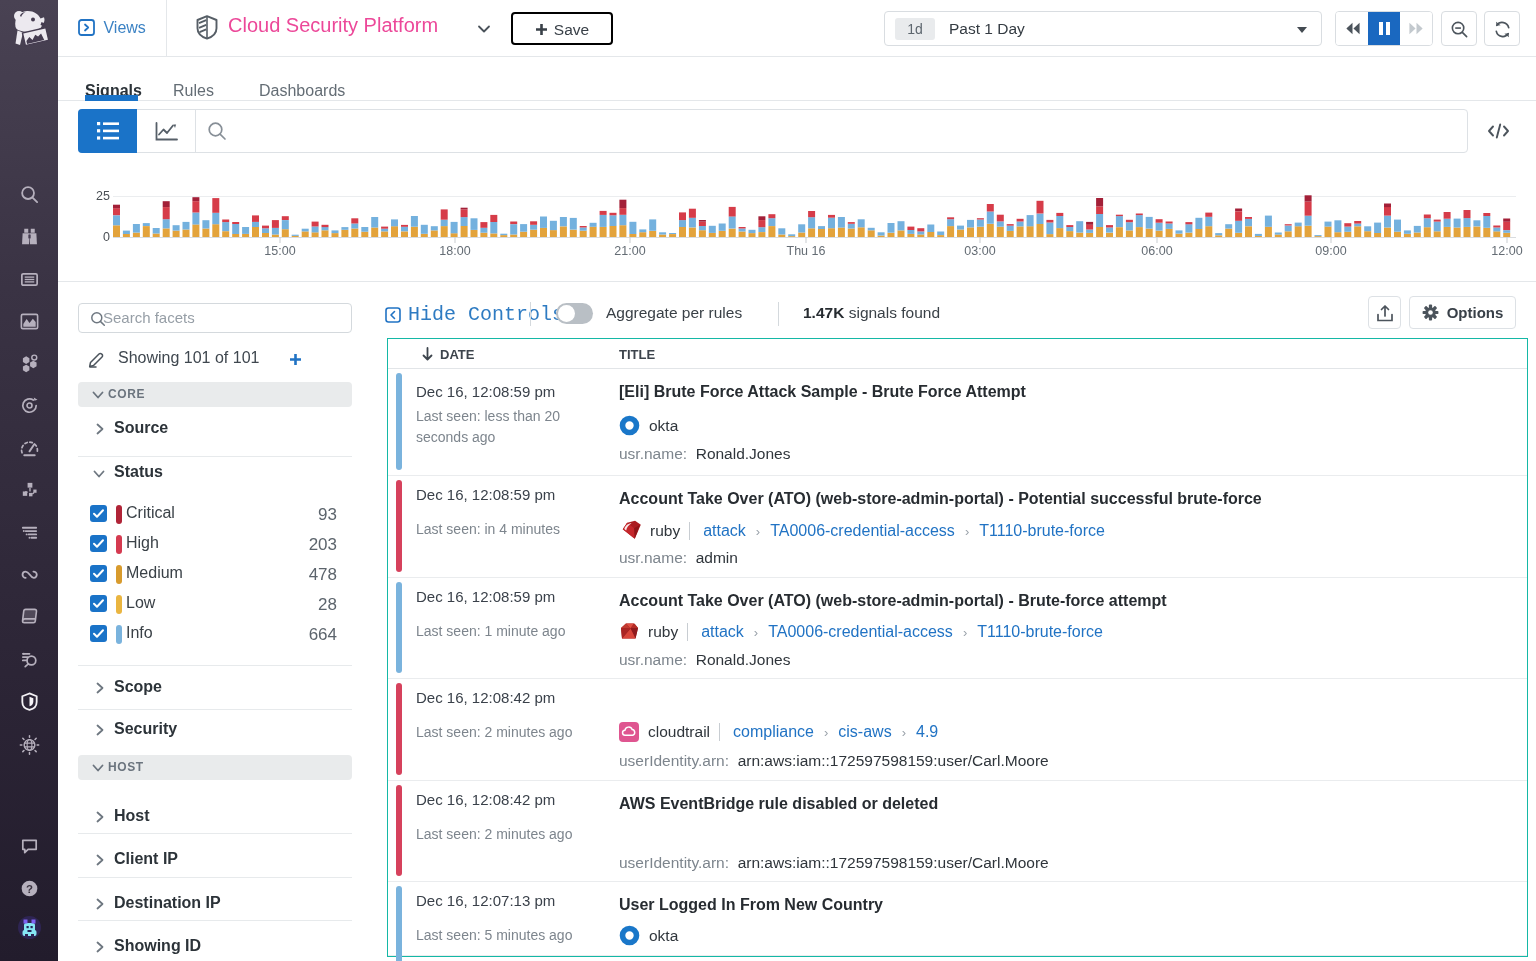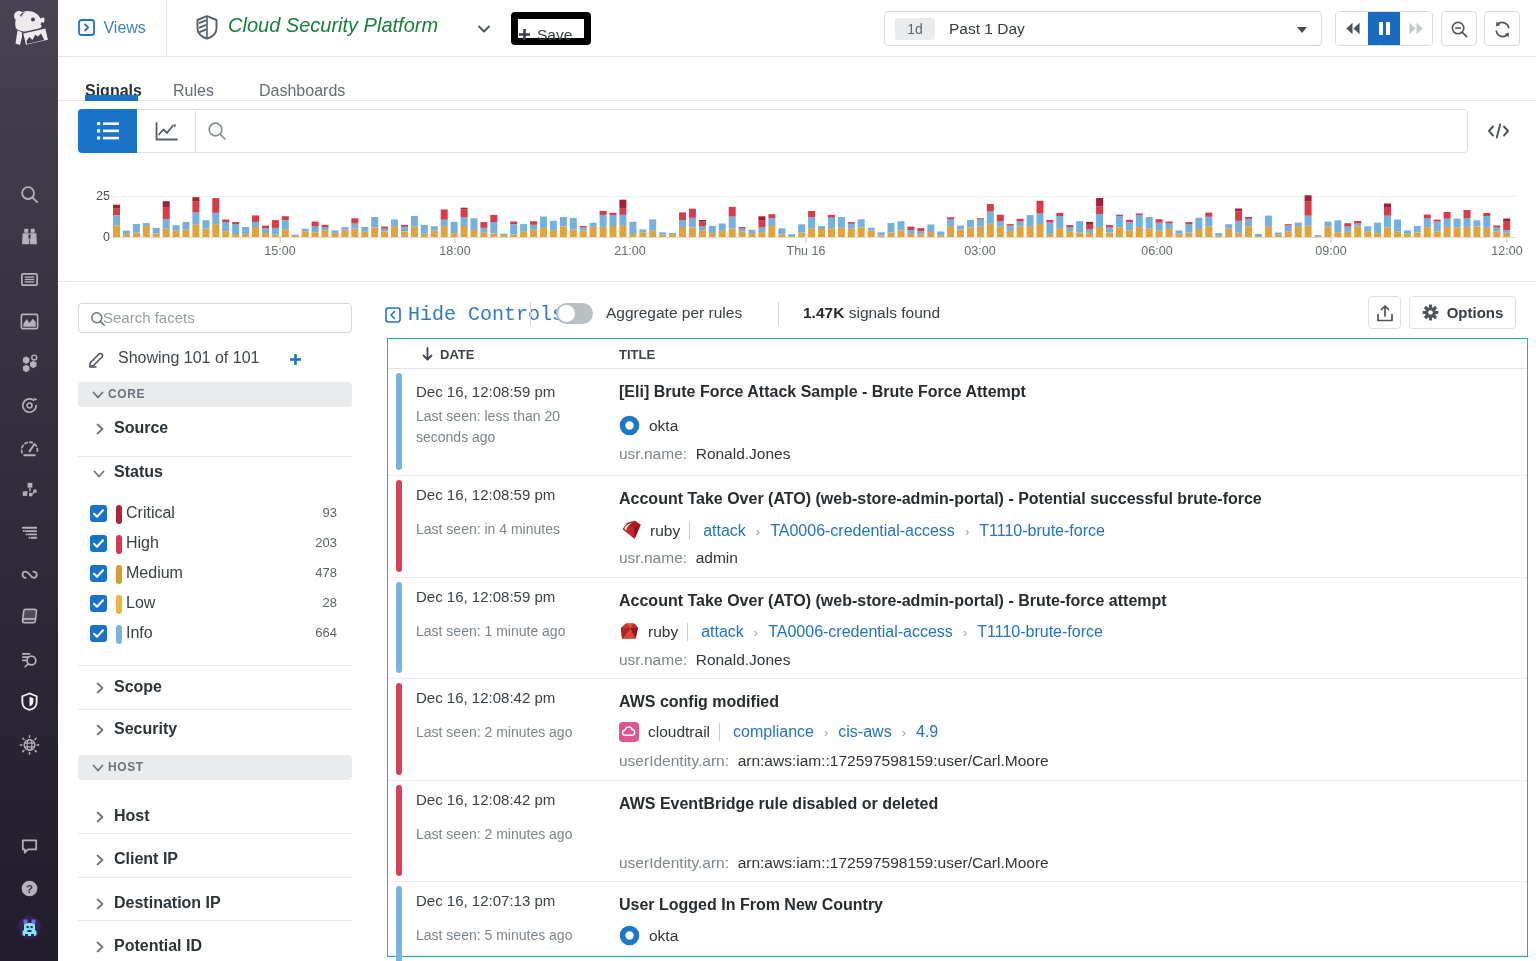--- a/index.html
+++ b/index.html
@@ -8,24 +8,24 @@
 .app { position:relative; width:1536px; height:961px; }
 
 .sidebar { position:absolute; left:0; top:0; width:58px; height:961px;
   background:linear-gradient(180deg,#494253 0%,#3a3344 30%,#2c2536 70%,#221c2c 100%); }
 .sb-ic { position:absolute; left:0; width:58px; text-align:center; }
 
 .header { position:absolute; left:58px; top:0; width:1478px; height:57px;
   background:#fff; border-bottom:1px solid #e4e7ea; }
 .vsep { position:absolute; top:0; left:108px; width:1px; height:56px; background:#e4e7ea; }
 .views { position:absolute; left:20px; top:19px; color:#3b82c4; font-size:16px; font-weight:400; }
-.ptitle { position:absolute; left:170px; top:14px; font-size:20px; font-weight:400; color:#15803d;font-style:italic; }
-.savebtn { position:absolute; left:453px; top:12px; width:80px; height:33px; border:7px solid #000000;
+.ptitle { position:absolute; left:170px; top:14px; font-size:20px; font-weight:400; color:#ec4899; }
+.savebtn { position:absolute; left:453px; top:12px; width:102px; height:33px; border:2px solid #000000;
   border-radius:4px; background:#fff; color:#394048; font-size:15.5px; font-weight:400;
-  line-height:31px; text-align:left; }
+  line-height:31px; text-align:center; }
 .timebox { position:absolute; left:826px; top:11px; width:438px; height:35px; border:1px solid #d9dde1;
   border-radius:4px; background:#fff; }
 .tb-1d { position:absolute; left:10px; top:6px; width:40px; height:22px; background:#e9ebed;
   border-radius:3px; color:#5d666e; font-size:14px; text-align:center; line-height:22px; }
 .tb-label { position:absolute; left:64px; top:8px; color:#343b42; font-size:15.5px; font-weight:400; }
 .caret { position:absolute; right:14px; top:15px; width:0; height:0;
   border-left:5px solid transparent; border-right:5px solid transparent; border-top:6px solid #444b52; }
 .playgroup { position:absolute; left:1277px; top:11px; height:35px; border:1px solid #d9dde1;
   border-radius:4px; overflow:hidden; display:flex; }
 .pg-btn { width:32px; height:33px; text-align:center; }
@@ -53,21 +53,21 @@
 .f-search { position:absolute; left:0; top:21px; width:274px; height:30px; border:1px solid #d4d9dd;
   border-radius:4px; background:#fff; color:#969ea6; font-size:15px; line-height:28px; }
 .f-show { position:absolute; left:0; top:66px; width:274px; height:24px; font-size:16px; color:#3f474f; }
 .f-hdr { position:absolute; left:0; width:274px; height:25px; background:#e9ebec; border-radius:4px;
   font-size:12px; color:#6b747e; font-weight:700; letter-spacing:0.6px; line-height:25px; }
 .f-row { position:absolute; left:0; width:274px; font-size:16px; font-weight:700; color:#2c3339; }
 .f-div { position:absolute; left:0; width:274px; height:1px; background:#e7eaec; }
 .f-check { position:absolute; left:0; width:274px; height:30px; }
 .sevpill { position:absolute; left:38px; top:1px; width:6px; height:19px; border-radius:3px; }
 .f-check .lbl { position:absolute; left:48px; top:0px; font-size:16px; color:#3a4147; font-weight:400; }
-.f-check .cnt { position:absolute; right:15px; top:1px; font-size:13px; color:#5c646c; }
+.f-check .cnt { position:absolute; right:15px; top:1px; font-size:17px; color:#5c646c; }
 
 .list { position:absolute; left:375px; top:282px; width:1141px; }
 .ctrl { position:absolute; left:0; top:0; width:1141px; height:56px; }
 .hide-controls { position:absolute; left:10px; top:21px; color:#2e7bc2; font-size:20px; font-weight:400;font-family:Liberation Mono, monospace; }
 .toggle { position:absolute; left:181px; top:21px; width:37px; height:21px; background:#b9bfc5;
   border-radius:11px; }
 .toggle .knob { position:absolute; left:2px; top:2px; width:17px; height:17px; background:#fff; border-radius:50%; }
 .table { position:absolute; left:12px; top:56px; width:1141px; border:1px solid #14b8a6; background:#fff; }
 .thead { position:relative; height:30px; border-bottom:1px solid #e2e5e8; font-size:13px; font-weight:700;
   color:#3d444c; }
@@ -757,21 +757,21 @@
       <div class="f-row" style="top:568px;"><svg width="16" height="16" viewBox="0 0 16 16" style="position:absolute;left:14px;top:2px;" xmlns="http://www.w3.org/2000/svg">
           <path d="M5.5 3.5L10.5 8l-5 4.5" stroke="#6e7780" stroke-width="1.8" fill="none" stroke-linecap="round" stroke-linejoin="round"></path>
         </svg><span style="margin-left:36px;">Client IP</span></div>
       <div class="f-div" style="top:595px;"></div>
       <div class="f-row" style="top:612px;"><svg width="16" height="16" viewBox="0 0 16 16" style="position:absolute;left:14px;top:2px;" xmlns="http://www.w3.org/2000/svg">
           <path d="M5.5 3.5L10.5 8l-5 4.5" stroke="#6e7780" stroke-width="1.8" fill="none" stroke-linecap="round" stroke-linejoin="round"></path>
         </svg><span style="margin-left:36px;">Destination IP</span></div>
       <div class="f-div" style="top:638px;"></div>
       <div class="f-row" style="top:655px;"><svg width="16" height="16" viewBox="0 0 16 16" style="position:absolute;left:14px;top:2px;" xmlns="http://www.w3.org/2000/svg">
           <path d="M5.5 3.5L10.5 8l-5 4.5" stroke="#6e7780" stroke-width="1.8" fill="none" stroke-linecap="round" stroke-linejoin="round"></path>
-        </svg><span style="margin-left:36px;">Potential ID</span></div>
+        </svg><span style="margin-left:36px;">Showing ID</span></div>
     </div>
 
   <div class="list">
       <div class="ctrl">
 <div class="hide-controls"><svg width="16" height="16" viewBox="0 0 16 16" style="vertical-align:-3px;margin-right:7px;" xmlns="http://www.w3.org/2000/svg">
             <rect x="1" y="1" width="14" height="14" rx="2.5" stroke="#2173c4" stroke-width="1.6" fill="none"></rect>
             <path d="M9.5 4.5L6 8l3.5 3.5" stroke="#2173c4" stroke-width="1.6" fill="none" stroke-linecap="round" stroke-linejoin="round"></path>
           </svg>Hide Controls</div>
 <div style="position:absolute;left:155px;top:20px;width:1px;height:24px;background:#d4d9dd;"></div>
 <div class="toggle">
@@ -844,21 +844,20 @@
 <path d="M11.5 7.5L19 7l-2.5 10.5z" fill="#8f1a1d"></path>
 <path d="M3 17.5l8.5-10 5 10z" fill="#d8453a"></path>
 <path d="M2 7l1 10.5L11.5 7.5z" fill="#aa2524"></path>
 </svg><span style="color:#30363c;">ruby</span><span class="srcsep"></span><span class="tag">attack</span><span class="tsep">›</span><span class="tag">TA0006-credential-access</span><span class="tsep">›</span><span class="tag">T1110-brute-force</span></div>
           <div class="rattr"><span class="k">usr.name:</span>&nbsp; <span class="v">Ronald.Jones</span></div>
         </div>
         <div class="row r2" style="height:102px;">
           <div class="sevbar" style="background:#d6415c;"></div>
           <div class="rdate">Dec 16, 12:08:42 pm</div>
           <div class="rlast">Last seen: 2 minutes ago</div>
-          <div class="rtitle">AWS config modified</div>
           <div class="rsrc"><svg width="20" height="20" viewBox="0 0 20 20" style="vertical-align:-5px;margin-right:9px;" xmlns="http://www.w3.org/2000/svg">
               <rect width="20" height="20" rx="4" fill="#df5590"></rect>
               <path d="M6.2 13.2a2.5 2.5 0 0 1-.3-5 3.8 3.8 0 0 1 7.3-.6 2.9 2.9 0 0 1 .6 5.6z" fill="none" stroke="#fff" stroke-width="1.5"></path>
             </svg><span style="color:#30363c;">cloudtrail</span><span class="srcsep"></span><span class="tag">compliance</span><span class="tsep">›</span><span class="tag">cis-aws</span><span class="tsep">›</span><span class="tag">4.9</span></div>
           <div class="rattr"><span class="k">userIdentity.arn:</span>&nbsp; <span class="v">arn:aws:iam::172597598159:user/Carl.Moore</span></div>
         </div>
         <div class="row r2" style="height:101px;">
           <div class="sevbar" style="background:#d6415c;"></div>
           <div class="rdate">Dec 16, 12:08:42 pm</div>
           <div class="rlast">Last seen: 2 minutes ago</div>

